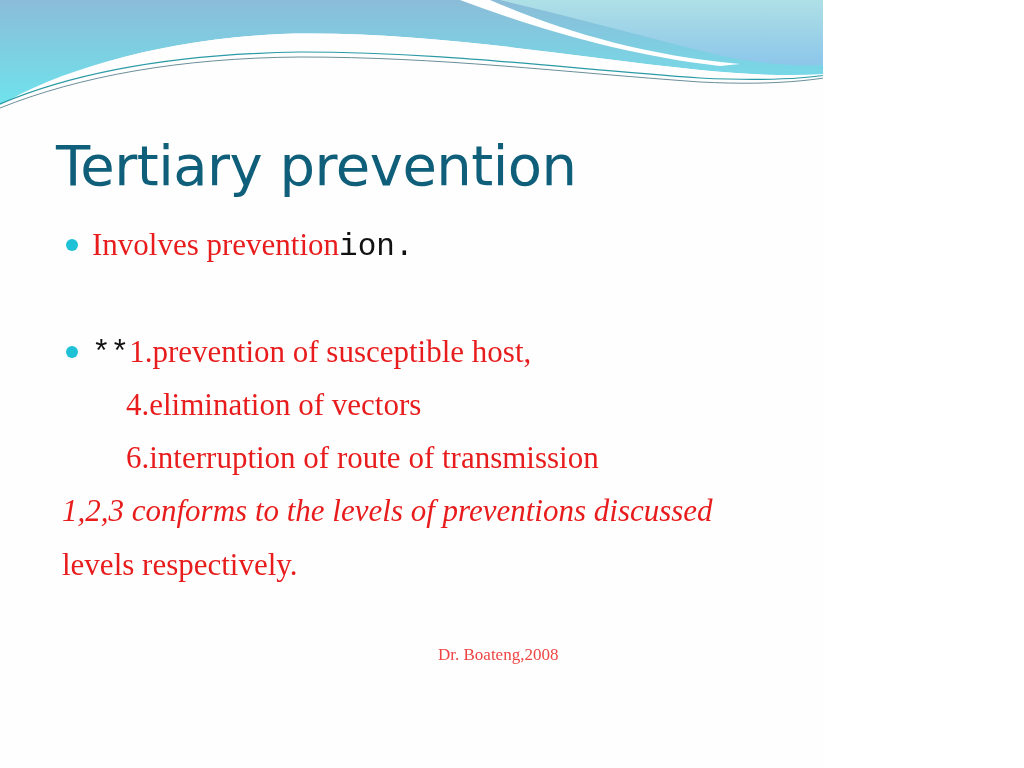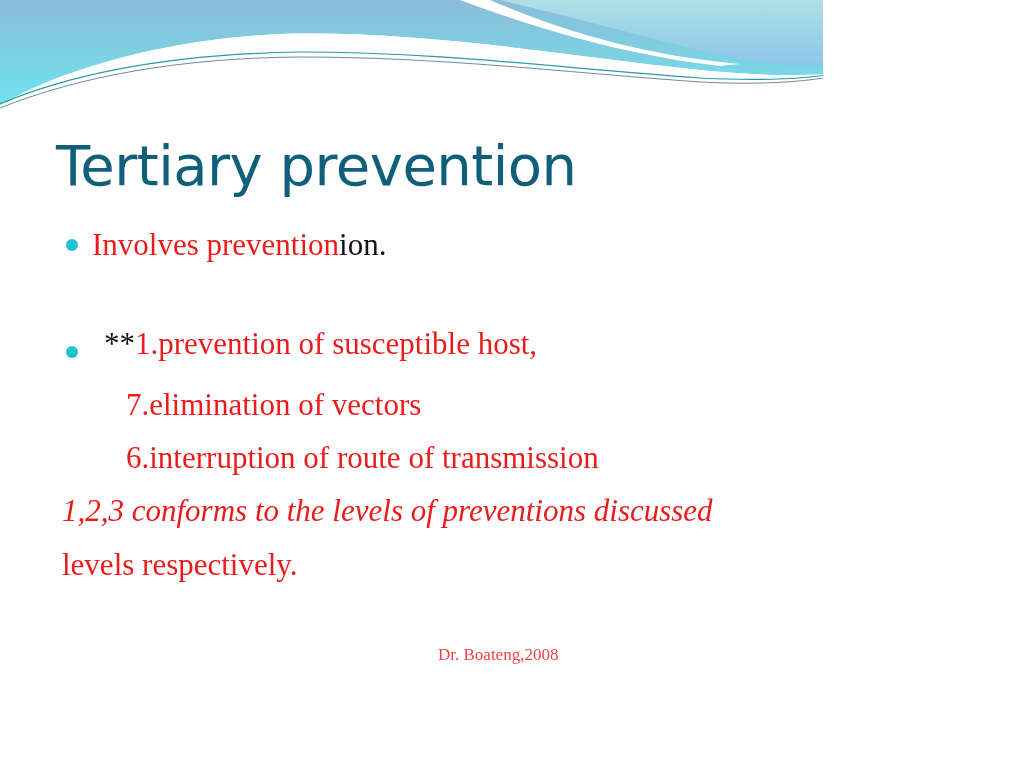--- a/index.html
+++ b/index.html
@@ -49,21 +49,21 @@
       white-space: nowrap;
       line-height: 40px;
     }
     .bullet {
       position: absolute;
       width: 12px;
       height: 12px;
       border-radius: 50%;
       background: #1fc1d6;
     }
-    .black { color: #111111; }
+    .black { color: #111111; font-family: Liberation Mono, monospace; }
     .red { color: #e81c1c; }
     .footer {
       position: absolute;
       left: 438px;
       top: 645px;
       font-family: "Liberation Serif", serif;
       font-size: 17px;
       color: #ef4444;
       white-space: nowrap;
     }
@@ -106,25 +106,25 @@
 
   <div class="title">Tertiary prevention</div>
 
   <div class="body">
     <span class="bullet" style="left:66px; top:239px;"></span>
     <div class="line" style="left:92px; top:225px;">
       <span class="red">Involves prevention</span><span class="black">ion.</span>
     </div>
 
     <span class="bullet" style="left:66px; top:346px;"></span>
-    <div class="line" style="left:92px; top:324px;margin-left:12px;">
+    <div class="line" style="left:92px; top:332px;">
       <span class="black">**</span><span class="red">1.prevention of susceptible host,</span>
     </div>
 
-    <div class="line red" style="left:126px; top:385px;">7.elimination of vectors</div>
+    <div class="line red" style="left:126px; top:385px;">4.elimination of vectors</div>
     <div class="line red" style="left:126px; top:438px;">6.interruption of route of transmission</div>
 
     <div class="line red" style="left:62px; top:491px;font-style:italic;">1,2,3 conforms to the levels of preventions discussed</div>
     <div class="line red" style="left:62px; top:545px;">levels respectively.</div>
   </div>
 
   <div class="footer">Dr. Boateng,2008</div>
 </div>
 
 </body></html>

